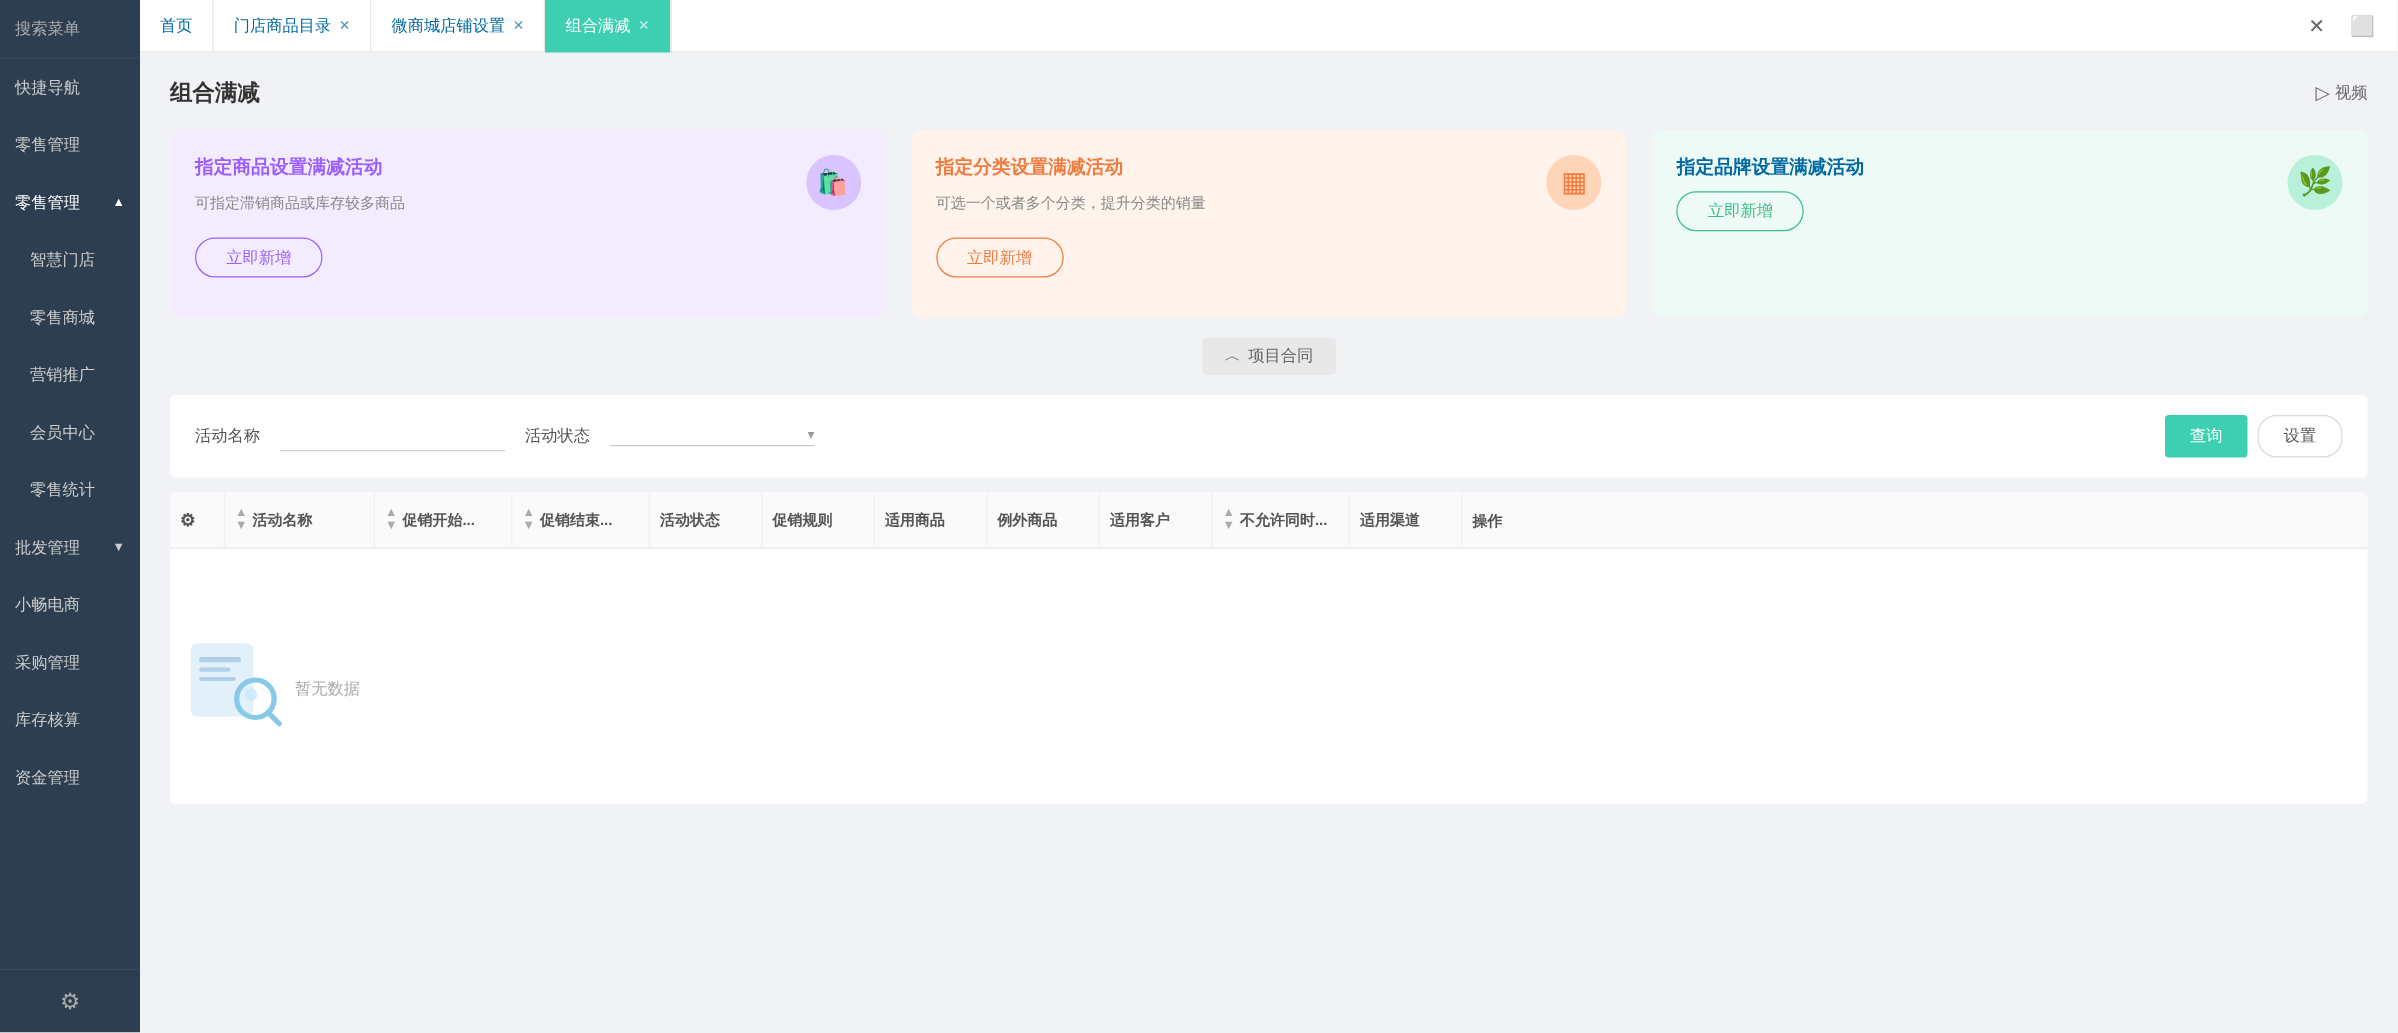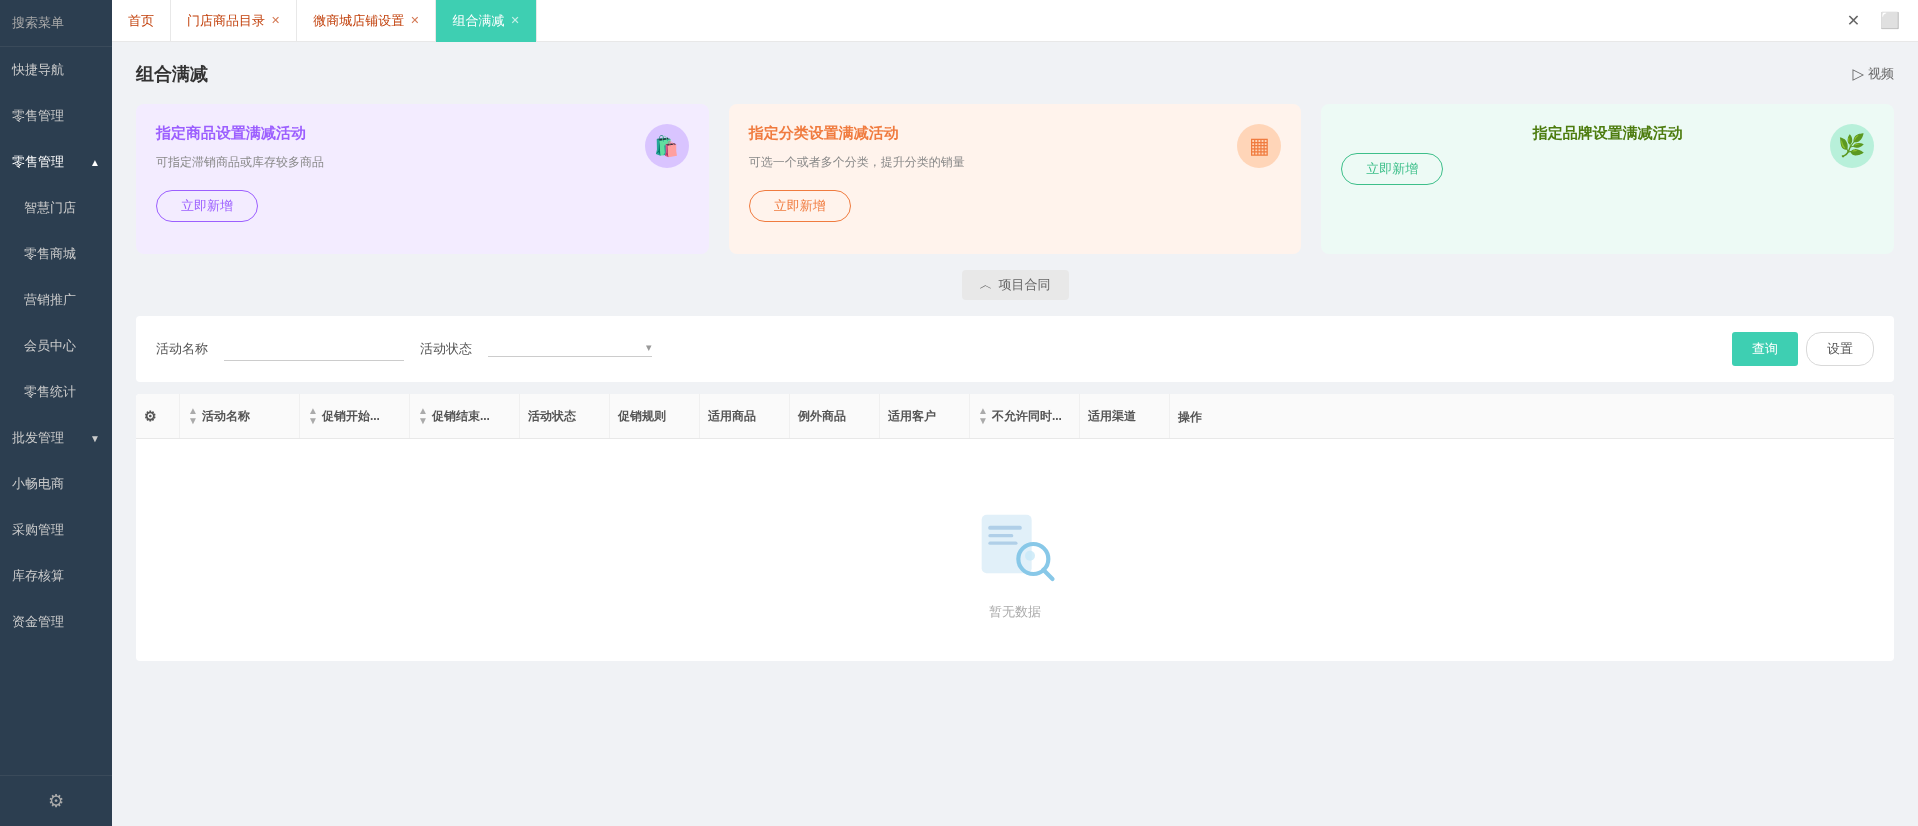--- a/index.html
+++ b/index.html
@@ -63,21 +63,21 @@
       flex-shrink: 0;
       position: relative;
     }
     .tab {
       padding: 0 16px;
       height: 42px;
       display: flex;
       align-items: center;
       font-size: 13px;
       cursor: pointer;
-      color: #c2410c;
+      color: #0369a1;
       border-right: 1px solid #e8e8e8;
       gap: 6px;
       white-space: nowrap;
     }
     .tab.active {
       background: #3ecfb2;
       color: #fff;
     }
     .tab .close-icon {
       font-size: 11px;
@@ -145,21 +145,21 @@
     .card-orange { background: #fff3ec; }
     .card-green { background: #edfaf5; }
 
     .card-title {
       font-size: 15px;
       font-weight: bold;
       margin-bottom: 10px;
     }
     .card-purple .card-title { color: #9c5fff; }
     .card-orange .card-title { color: #f07b3f; }
-    .card-green .card-title { color: #4d7c0f; text-align: center; }
+    .card-green .card-title { color: #0369a1; }
 
     .card-desc {
       font-size: 12px;
       color: #888;
       margin-bottom: 18px;
       line-height: 1.6;
     }
 
     .card-icon {
       position: absolute;
@@ -278,21 +278,21 @@
       align-items: center;
       gap: 4px;
       border-right: 1px solid #f0f0f0;
     }
     .th:last-child { border-right: none; align-items: flex-end; }
     .sort-icon { font-size: 10px; color: #aaa; display: flex; flex-direction: column; line-height: 1; }
 
     
     .empty-state {
       display: flex;
-      flex-direction: column;
+      flex-direction: row;
       align-items: center;
       padding: 60px 0 40px 0;
     }
     .empty-img {
       width: 100px;
       height: 90px;
       margin-bottom: 14px;
     }
     .empty-text { color: #aaa; font-size: 13px; }
 

